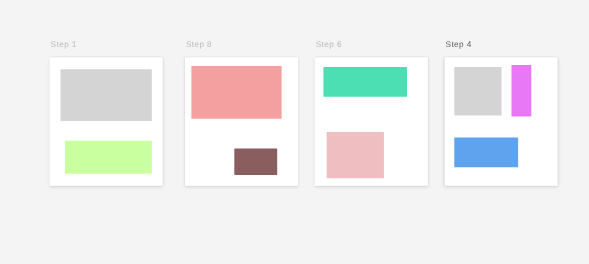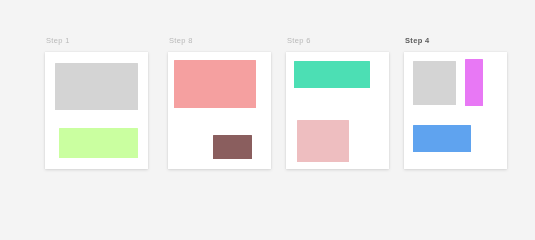--- a/index.html
+++ b/index.html
@@ -27,21 +27,21 @@
     top: 0;
     left: 1px;
     font-size: 7.5px;
     letter-spacing: 0.35px;
     color: #b9b9b9;
     white-space: nowrap;
     line-height: 10px;
   }
   .step.active .step-label {
     color: #5c5c5c;
-    font-weight: bold;
+    font-weight: normal;
   }
   .card {
     position: absolute;
     top: 16px;
     left: 0;
     width: 103px;
     height: 117px;
     background: #ffffff;
     box-shadow: 0 1px 3px rgba(0,0,0,0.13), 0 0 1px rgba(0,0,0,0.10);
   }

